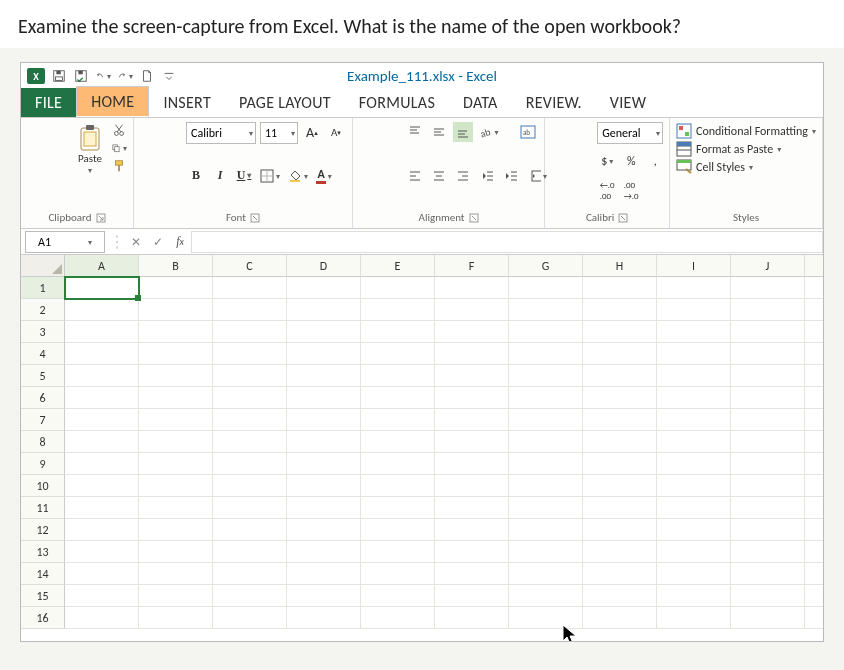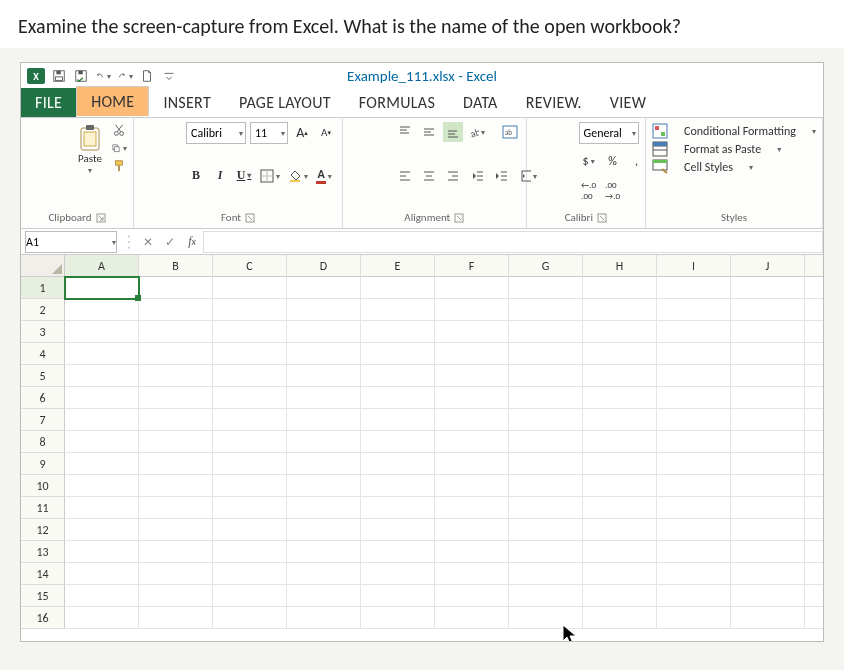--- a/index.html
+++ b/index.html
@@ -32,25 +32,25 @@
 .btn { min-width: 20px; height: 20px; display: inline-flex; align-items: center; justify-content: center; font-size: 12px; color: #333; cursor: pointer; padding: 0 2px; }
 .btn.bold { font-weight: bold; font-family: "Times New Roman", serif; }
 .btn.ital { font-style: italic; font-family: "Times New Roman", serif; font-weight: bold; }
 .btn.under { text-decoration: underline; font-family: "Times New Roman", serif; font-weight: bold; }
 .drop::after { content: "▾"; font-size: 8px; margin-left: 2px; color: #666; }
 .combo { height: 22px; border: 1px solid #bbb; background: #fff; font-size: 12px; padding: 0 14px 0 4px; display: inline-flex; align-items: center; position: relative; min-width: 60px; }
 .combo .arr { position: absolute; right: 2px; font-size: 8px; color: #666; }
 .paste-big { display: flex; flex-direction: column; align-items: center; font-size: 11px; color: #333; padding: 2px 4px; }
 .paste-big .clip { width: 26px; height: 28px; }
 .mini-col { display: flex; flex-direction: column; gap: 2px; }
-.styles-row { display: flex; align-items: center; gap: 16px; font-size: 12px; color: #333; padding: 1px 0; white-space: nowrap; }
+.styles-row { display: flex; align-items: center; gap: 4px; font-size: 12px; color: #333; padding: 1px 0; white-space: nowrap; }
 
 
 .fbar { display: flex; align-items: center; height: 26px; border-bottom: 1px solid #ccc; }
-.namebox { width: 92px; height: 22px; border: 1px solid #bbb; margin: 0 4px; display: flex; align-items: center; justify-content: space-between; padding: 0 0; font-size: 12px; background: #fff; }
+.namebox { width: 80px; height: 22px; border: 1px solid #bbb; margin: 0 4px; display: flex; align-items: center; justify-content: space-between; padding: 0 12px; font-size: 12px; background: #fff; }
 .fbtn { width: 22px; height: 22px; display: inline-flex; align-items: center; justify-content: center; font-size: 12px; color: #888; }
 .fx { font-style: italic; font-family: serif; color: #555; }
 .finput { flex: 1; height: 22px; border: 1px solid #ddd; background: #fff; }
 
 
 .grid { display: grid; grid-template-columns: 44px repeat(11, 74px); font-size: 12px; color: #333; }
 .corner { background: #f0efe9; border-right: 1px solid #ccc; border-bottom: 1px solid #ccc; height: 22px; position: relative; }
 .corner::after { content: ""; position: absolute; right: 2px; bottom: 2px; border-left: 10px solid transparent; border-bottom: 10px solid #b8b8a8; }
 .colh { background: #fafaf5; border-right: 1px solid #ddd; border-bottom: 1px solid #ccc; height: 22px; text-align: center; line-height: 22px; }
 .rowh { background: #fafaf5; border-right: 1px solid #ccc; border-bottom: 1px solid #ddd; height: 22px; text-align: center; line-height: 22px; }

